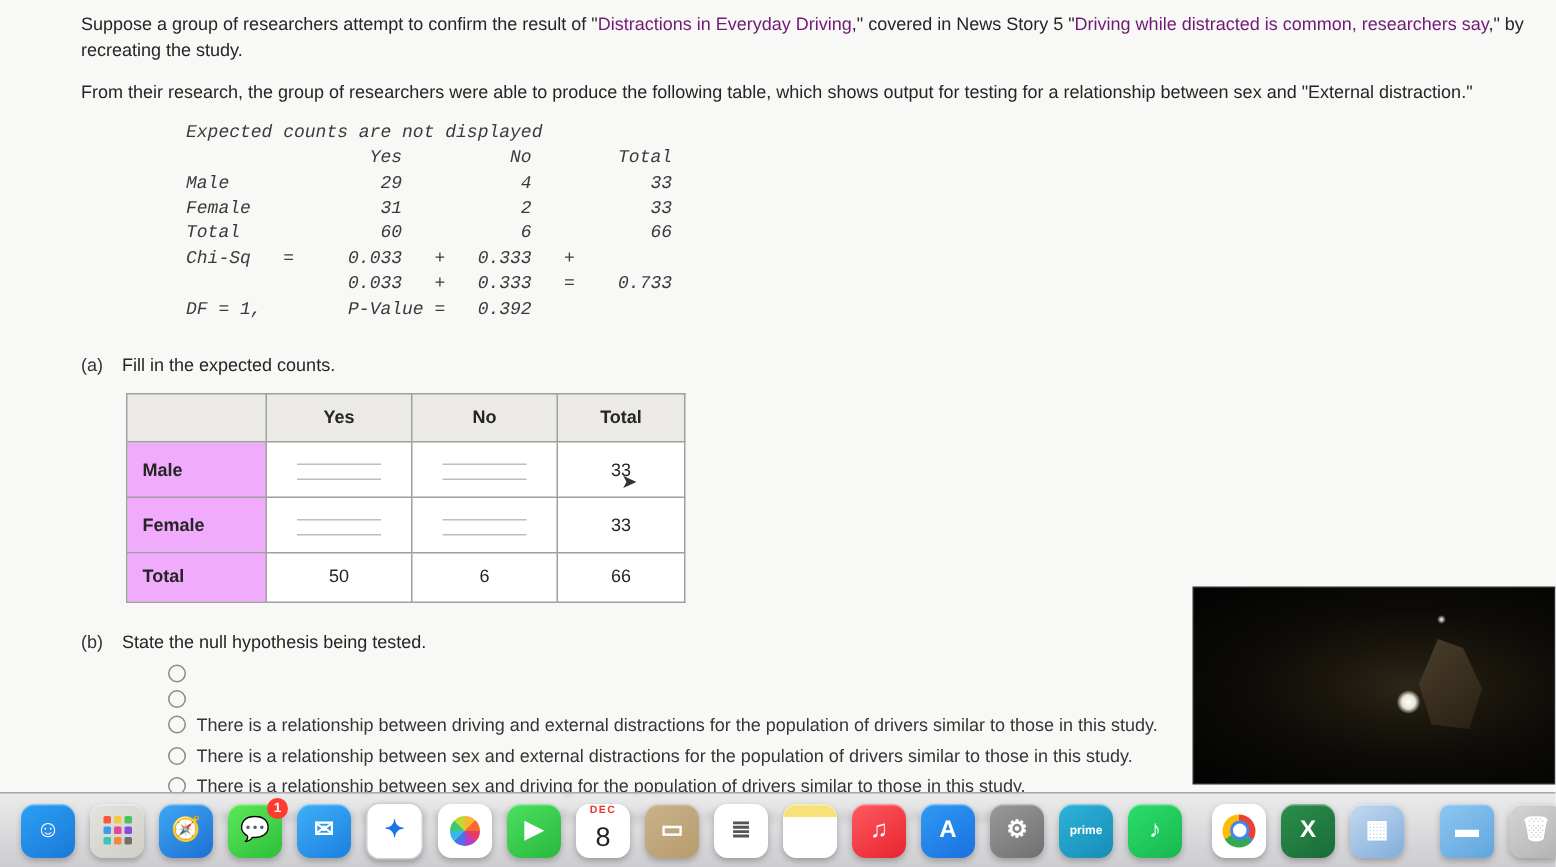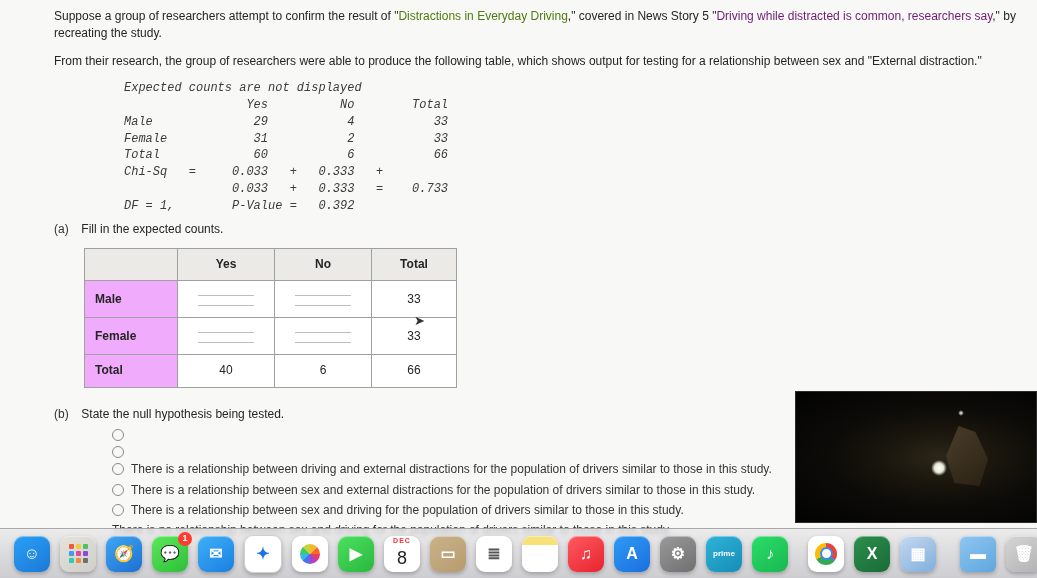--- a/index.html
+++ b/index.html
@@ -21,21 +21,21 @@
     height: 578px;
     box-sizing: border-box;
     padding: 8px 18px 0 54px;
   }
 
   .intro {
     font-size: 12px;
     margin-bottom: 10px;
     max-width: 970px;
   }
-  .intro .link-red { color: #4d7c0f; text-align: right; }
+  .intro .link-red { color: #701a75; text-align: right; }
   .intro .link-green { color: #701a75; }
 
   .mono-block {
     font-family: "Courier New", Courier, monospace;
     color: #3b3b3b;
     margin-left: 70px;
     margin-top: 6px;
     white-space: pre;
     font-size: 12px;
     line-height: 1.4;
@@ -52,21 +52,21 @@
     font-size: 13px;
     padding: 7px 18px 7px 14px;
     border: none;
     border-radius: 20px;
     margin: 10px 0 6px 70px;
     letter-spacing: .2px;
     cursor: pointer;
   }
   .salt-btn svg { stroke: #fff; }
 
-  .qwrap { margin-top: 6px; }
+  .qwrap { margin-top: 20px; }
   .qlabel { display: inline-block; width: 24px; color:#333; font-size:12px; vertical-align:top;}
   .qtext  { display: inline-block; font-size:12px; }
 
   table.exp {
     border-collapse: collapse;
     margin: 10px 0 0 30px;
   }
   table.exp th, table.exp td {
     border: 1px solid #9fa0a0;
     padding: 7px 12px;
@@ -260,21 +260,21 @@
               <div class="answer-slot"></div>
             </td>
         <td class="inputcell">
               <div class="answer-slot"></div>
               <div class="answer-slot"></div>
             </td>
         <td>33</td>
       </tr>
       <tr>
         <td class="rowhead">Total</td>
-        <td>40</td>
+        <td>50</td>
         <td>6</td>
         <td>66</td>
       </tr>
     </tbody>
       </table>
   </div>
 
   <div class="qwrap" style="margin-top:18px;">
     <span class="qlabel">(b)</span>
     <span class="qtext">State the null hypothesis being tested.</span>

